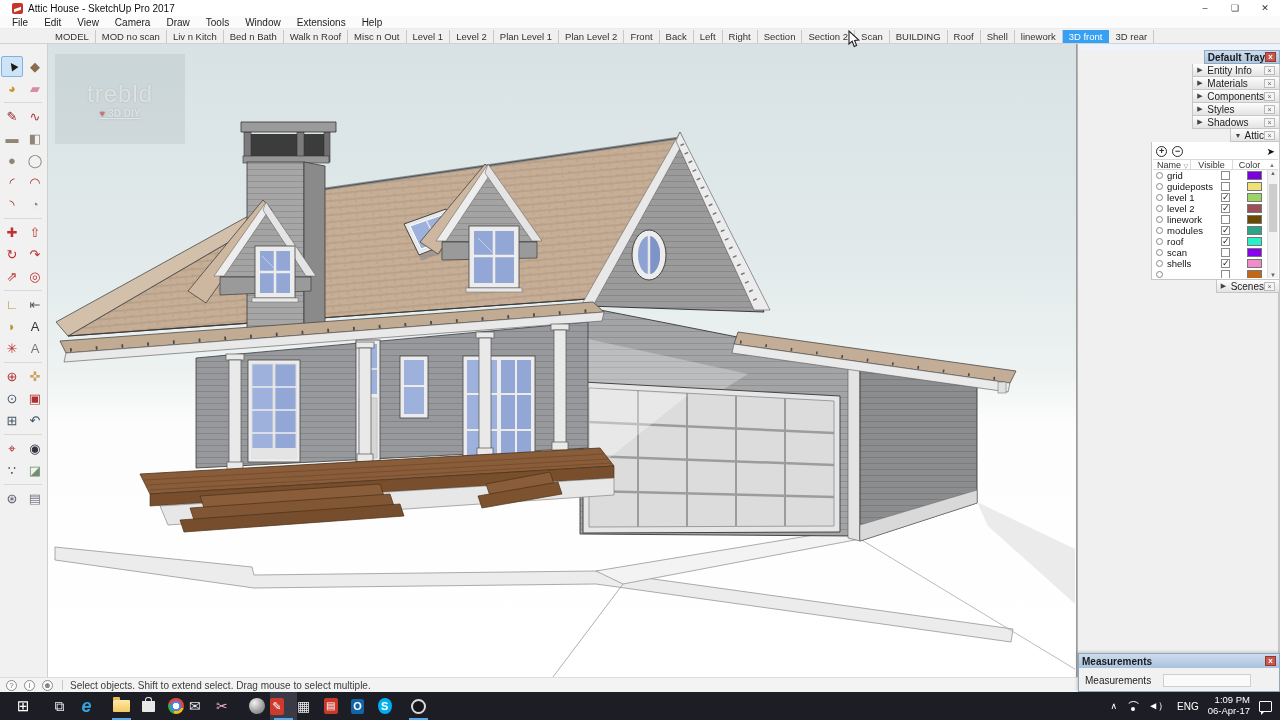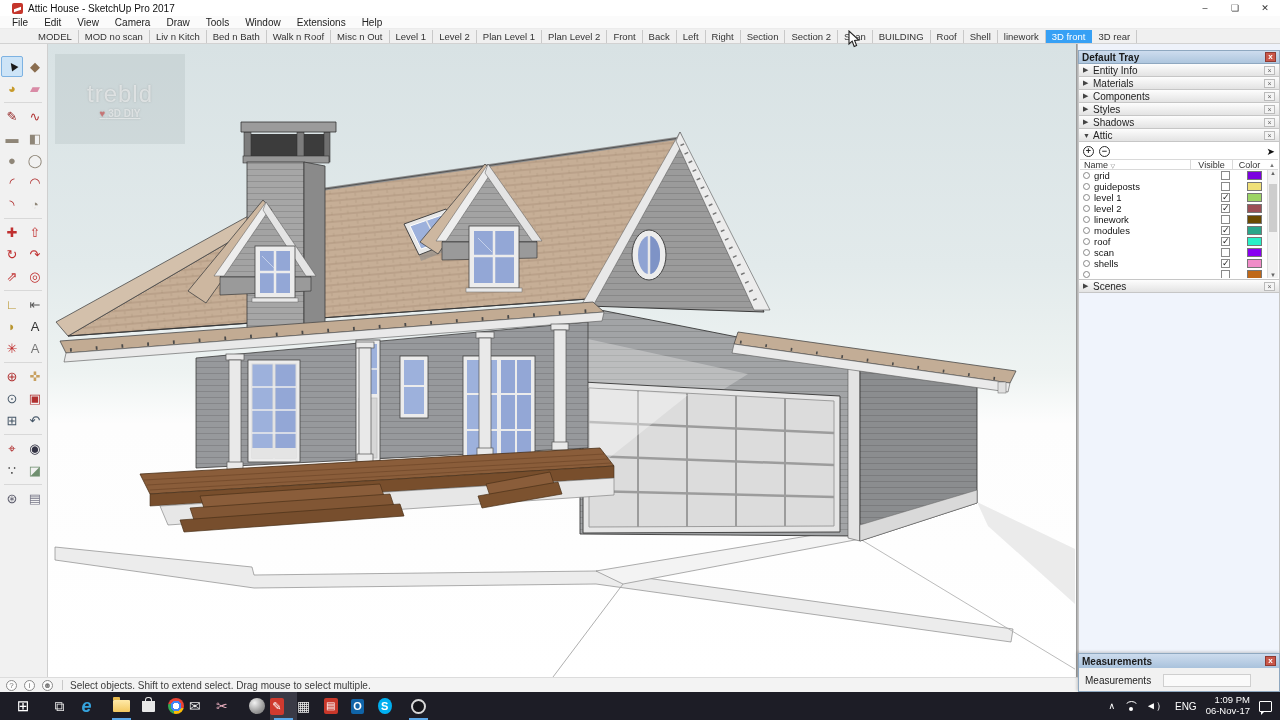--- a/index.html
+++ b/index.html
@@ -11,21 +11,21 @@
   .app-icon { width:11px; height:11px; background:#c5352b; border-radius:2px; margin-right:5px; position:relative; }
   .app-icon::after { content:""; position:absolute; left:2px; top:5px; width:7px; height:3px; background:#fff; transform:skewY(-18deg); }
   .win-controls { margin-left:auto; display:flex; }
   .win-btn { width:30px; text-align:center; font-size:9px; color:#333; cursor:default; }
 
   
   .menubar { height:13px; background:#fbfbfb; display:flex; align-items:center; padding-left:4px; font-size:10px; color:#222; border-bottom:1px solid #ececec; }
   .menu-item { padding:0 8px; }
 
   
-  .tabsrow { height:15px; background:#f0f0f0; border-bottom:1px solid #d2d2d2; display:flex; align-items:center; padding-left:32px; font-size:9.5px; color:#333; }
+  .tabsrow { height:15px; background:#f0f0f0; border-bottom:1px solid #d2d2d2; display:flex; align-items:center; padding-left:49px; font-size:9.5px; color:#333; }
   .scene-tab { padding:1px 6px; border-right:1px solid #c9c9c9; white-space:nowrap; line-height:11px; }
   .scene-tab.active { background:#36a0f5; color:#fff; border-right-color:#36a0f5; }
 
   
   .mainrow { display:flex; height:633px; }
 
   
   .tools-col { width:48px; background:#f1f1f1; border-right:1px solid #cfcfcf; padding-top:12px; }
   .tools { display:grid; grid-template-columns:22px 22px; gap:1px; justify-content:center; }
   .tool { width:22px; height:21px; display:flex; align-items:center; justify-content:center; font-size:13px; line-height:1; }
@@ -40,21 +40,21 @@
     border-right:1px solid #9a9a9a; }
   .viewport svg { position:absolute; left:0; top:0; }
   .watermark { position:absolute; left:7px; top:10px; width:130px; height:90px; background:rgba(90,105,105,0.10);
     display:flex; flex-direction:column; align-items:center; justify-content:center; }
   .wm1 { font-size:24px; font-weight:normal; color:rgba(255,255,255,0.55); text-shadow:0 0 2px rgba(120,120,120,0.4); letter-spacing:1px; }
   .wm2 { font-size:10px; font-weight:bold; color:rgba(255,255,255,0.5); text-shadow:0 0 2px rgba(120,120,120,0.35);text-decoration:underline; }
   .wm2 .heart { color:rgba(210,60,60,0.55); }
 
   
   .tray { width:203px; background:#eef2fa; border-left:1px solid #b5b5b5; display:flex; flex-direction:column; padding-top:6px; }
-  .tray-inner { background:#f0f0f0; display:flex; flex-direction:column; height:100%; }
+  .tray-inner { background:#f0f0f0; display:flex; flex-direction:column; height:100%;align-items:flex-end; }
   .tray-title { height:14px; background:linear-gradient(#cddcee,#aec6de); border:1px solid #8fa8c0; display:flex; align-items:center; padding:0 3px; font-size:10px; font-weight:bold; color:#1a1a1a; }
   .tray-close { margin-left:auto; width:11px; height:10px; background:#c9574a; border:1px solid #8e3a32; color:#fff; font-size:8px; line-height:8px; text-align:center; }
   .panel-h { height:13px; background:linear-gradient(#fdfdfd,#e3e3e3); border:1px solid #c6c6c6; border-top:none; display:flex; align-items:center; padding:0 4px; font-size:10px; color:#222; }
   .panel-h .arr { font-size:7px; width:10px; color:#444; }
   .panel-h .px { margin-left:auto; width:11px; height:9px; border:1px solid #bbb; background:#f4f4f4; color:#666; font-size:7px; line-height:7px; text-align:center; }
   .layers-body { background:#ffffff; border:1px solid #c6c6c6; border-top:none; padding:2px 1px 1px 1px; position:relative; }
   .layers-toolbar { display:flex; align-items:center; height:15px; padding:0 3px; }
   .circ-btn { width:11px; height:11px; border:1.4px solid #2a2a2a; border-radius:50%; font-size:9px; line-height:8px; text-align:center; color:#2a2a2a; margin-right:5px; font-weight:bold; }
   .detail-arrow { margin-left:auto; font-size:10px; color:#111; }
   .layers-header { display:flex; align-items:center; height:11px; border-top:1px solid #d9d9d9; border-bottom:1px solid #d9d9d9; font-size:9px; color:#333; }
@@ -857,21 +857,21 @@
           <span class="ul show" style="display: block;"></span>
         </span>
       </div>
     <div class="tb-tray">
       <span class="chev">∧</span>
       <span class="wifi"></span>
       <span class="spk">◄）</span>
       <span>ENG</span>
       <span class="clock">
         <span>1:09 PM</span><br>
-        <span>06-Nov-17</span>
+        <span>06-Apr-17</span>
       </span>
       <span class="notif"></span>
     </div>
   </div>
 
   <svg class="cursor" style="left:848px; top:30px;" width="13" height="19" viewBox="0 0 13 19">
     <polygon points="1,1 1,14 4.2,11.2 6.2,16.5 8.6,15.5 6.6,10.4 10.8,10" fill="#ffffff" stroke="#222" stroke-width="1.1"></polygon>
   </svg>
 
 </div>

